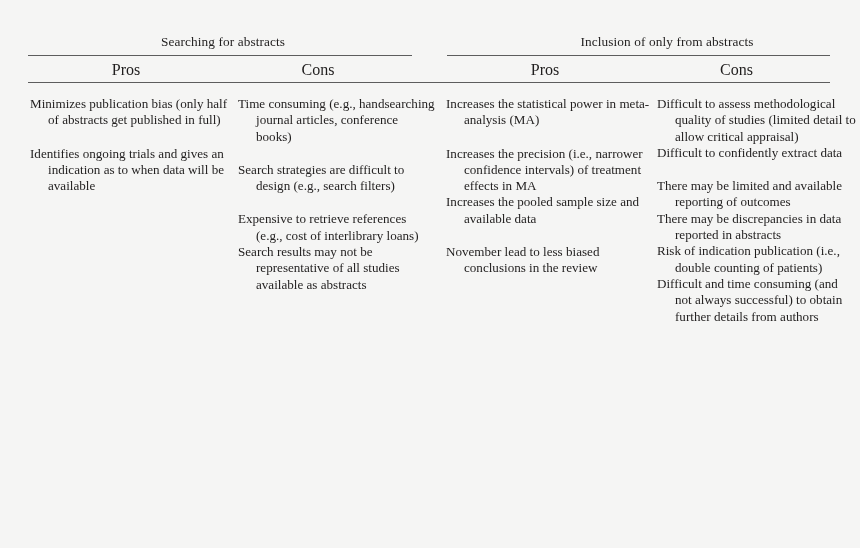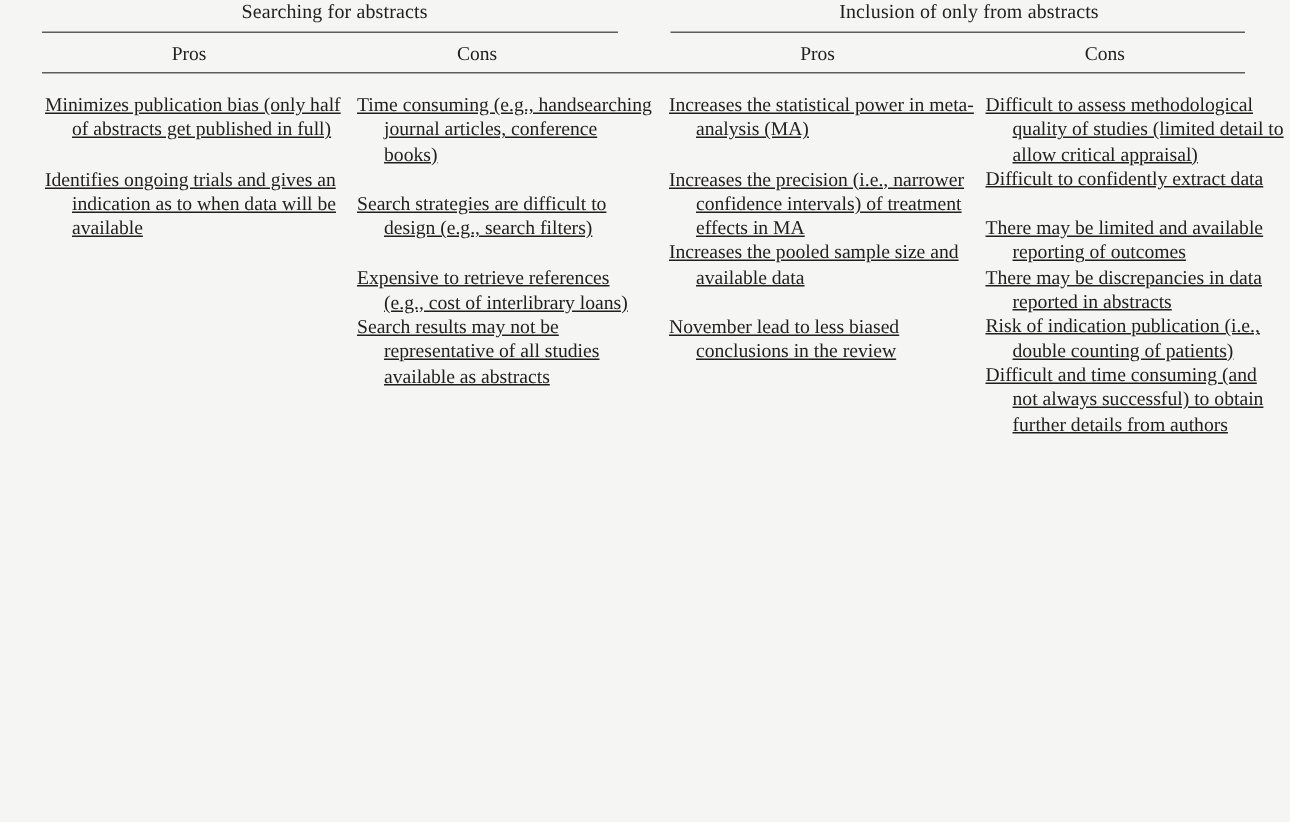--- a/index.html
+++ b/index.html
@@ -18,20 +18,22 @@
     position: relative;
     width: 860px;
     height: 548px;
     box-sizing: border-box;
     padding: 0;
   }
 
   
   .group-row {
     display: flex;
+    padding-top: 34px;
+    justify-content: space-between;
   }
   .group-cell {
     text-align: center;
     font-size: 13.3px;
     line-height: 16px;
     letter-spacing: .1px;
   }
   .group-cell.left  { width: 390px; margin-left: 28px; }
   .group-cell.right { width: 386px; margin-left: 35px; }
 
@@ -54,21 +56,21 @@
     background: #5d5d5d;
   }
 
   
   .sub-row {
     display: flex;
     margin-top: 6px;
   }
   .sub-cell {
     text-align: center;
-    font-size: 13px;
+    font-size: 16px;
     line-height: 16px;
   }
   .sub-c1 { width: 196px; margin-left: 28px; }
   .sub-c2 { width: 188px; }
   .sub-c3 { width: 196px; margin-left: 35px; }
   .sub-c4 { width: 187px; }
 
   
   .body-row {
     display: flex;
@@ -81,21 +83,20 @@
   .col-2 { width: 197px; margin-left: 5px; }
   .col-3 { width: 204px; margin-left: 11px; }
   .col-4 { width: 200px; margin-left: 7px; }
 
   .item {
     font-size: 13.1px;
     line-height: 16.3px;
     padding-left: 18px;
     text-indent: -18px;
     margin-bottom: 0;
-    text-decoration: underline;
   }
   
   .gap-lg { margin-bottom: 17px; }
   .gap-sm { margin-bottom: 0px; }
 </style>
 </head>
 <body>
 
 <div class="table">
 

